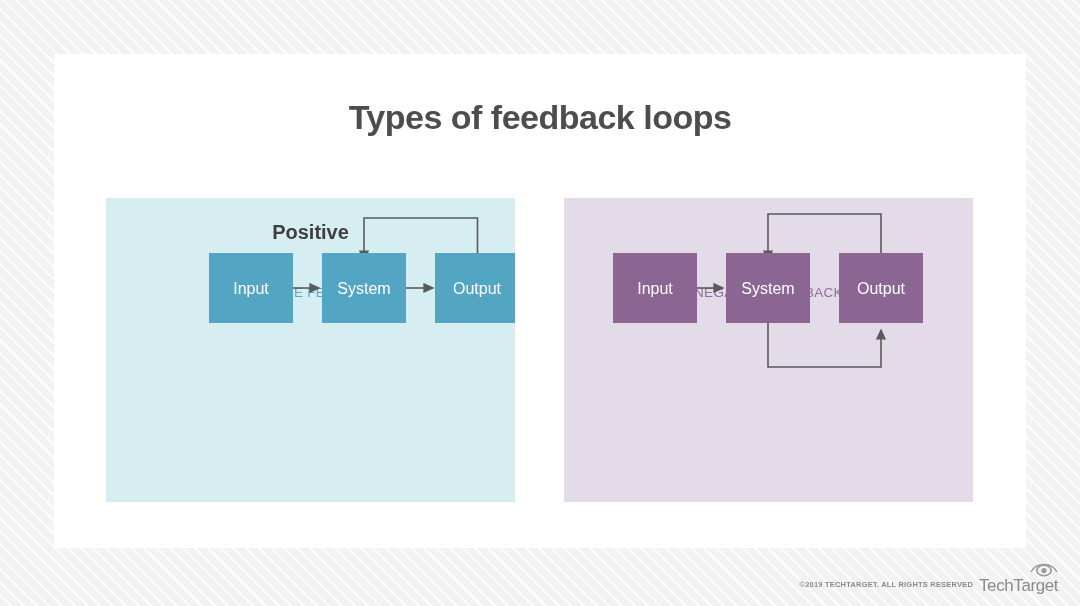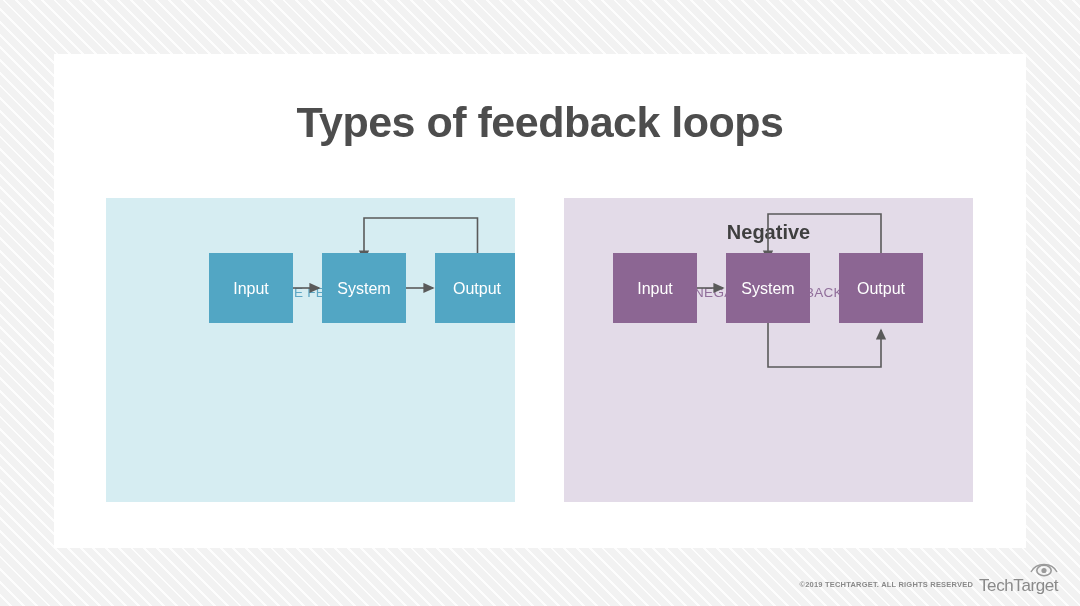--- a/index.html
+++ b/index.html
@@ -37,21 +37,21 @@
     height: 494px;
     background: #ffffff;
   }
 
   #slide-title {
     position: absolute;
     left: 0;
     top: 44px;
     width: 972px;
     text-align: center;
-    font-size: 43px;
+    font-size: 34px;
     font-weight: bold;
     color: #4d4d4d;
     letter-spacing: -0.5px;
     white-space: nowrap;
   }
 
   
   .panel {
     position: absolute;
     top: 144px;
@@ -152,20 +152,21 @@
 <body>
 
 <div id="slide-root">
 
   <div id="card">
 
     <div id="slide-title">Types of feedback loops</div>
 
     <div class="panel" id="panel-positive">
 
+      <div class="panel-title">Positive</div>
       <div class="feedback-label" id="label-positive">POSITIVE FEEDBACK</div>
 
       <svg class="diagram" viewBox="0 0 409 304">
         <defs>
           <marker id="arrow-blue" markerWidth="7" markerHeight="7" refX="6" refY="3.2" orient="auto">
             <path d="M0,0 L7,3.2 L0,6.4 z" fill="#5a5a5a"></path>
           </marker>
         </defs>
 
         <path d="M 371.5,55 L 371.5,20 L 258,20 L 258,62" fill="none" stroke="#5a5a5a" stroke-width="1.6" marker-end="url(#arrow-blue)"></path>
@@ -180,21 +181,20 @@
         <rect x="216" y="55" width="84" height="70" fill="#52a6c4"></rect>
         <text class="node-label" x="258" y="96" text-anchor="middle">System</text>
 
         <rect x="329" y="55" width="84" height="70" fill="#52a6c4"></rect>
         <text class="node-label" x="371" y="96" text-anchor="middle">Output</text>
       </svg>
     </div>
 
     <div class="panel" id="panel-negative">
 
-      <div class="panel-title">Negative</div>
       <div class="feedback-label" id="label-negative">NEGATIVE FEEDBACK</div>
 
       <svg class="diagram" viewBox="0 0 409 304">
         <defs>
           <marker id="arrow-purple" markerWidth="7" markerHeight="7" refX="6" refY="3.2" orient="auto">
             <path d="M0,0 L7,3.2 L0,6.4 z" fill="#5a5a5a"></path>
           </marker>
         </defs>
 
         <path d="M 317,55 L 317,16 L 204,16 L 204,62" fill="none" stroke="#5a5a5a" stroke-width="1.6" marker-end="url(#arrow-purple)"></path>

